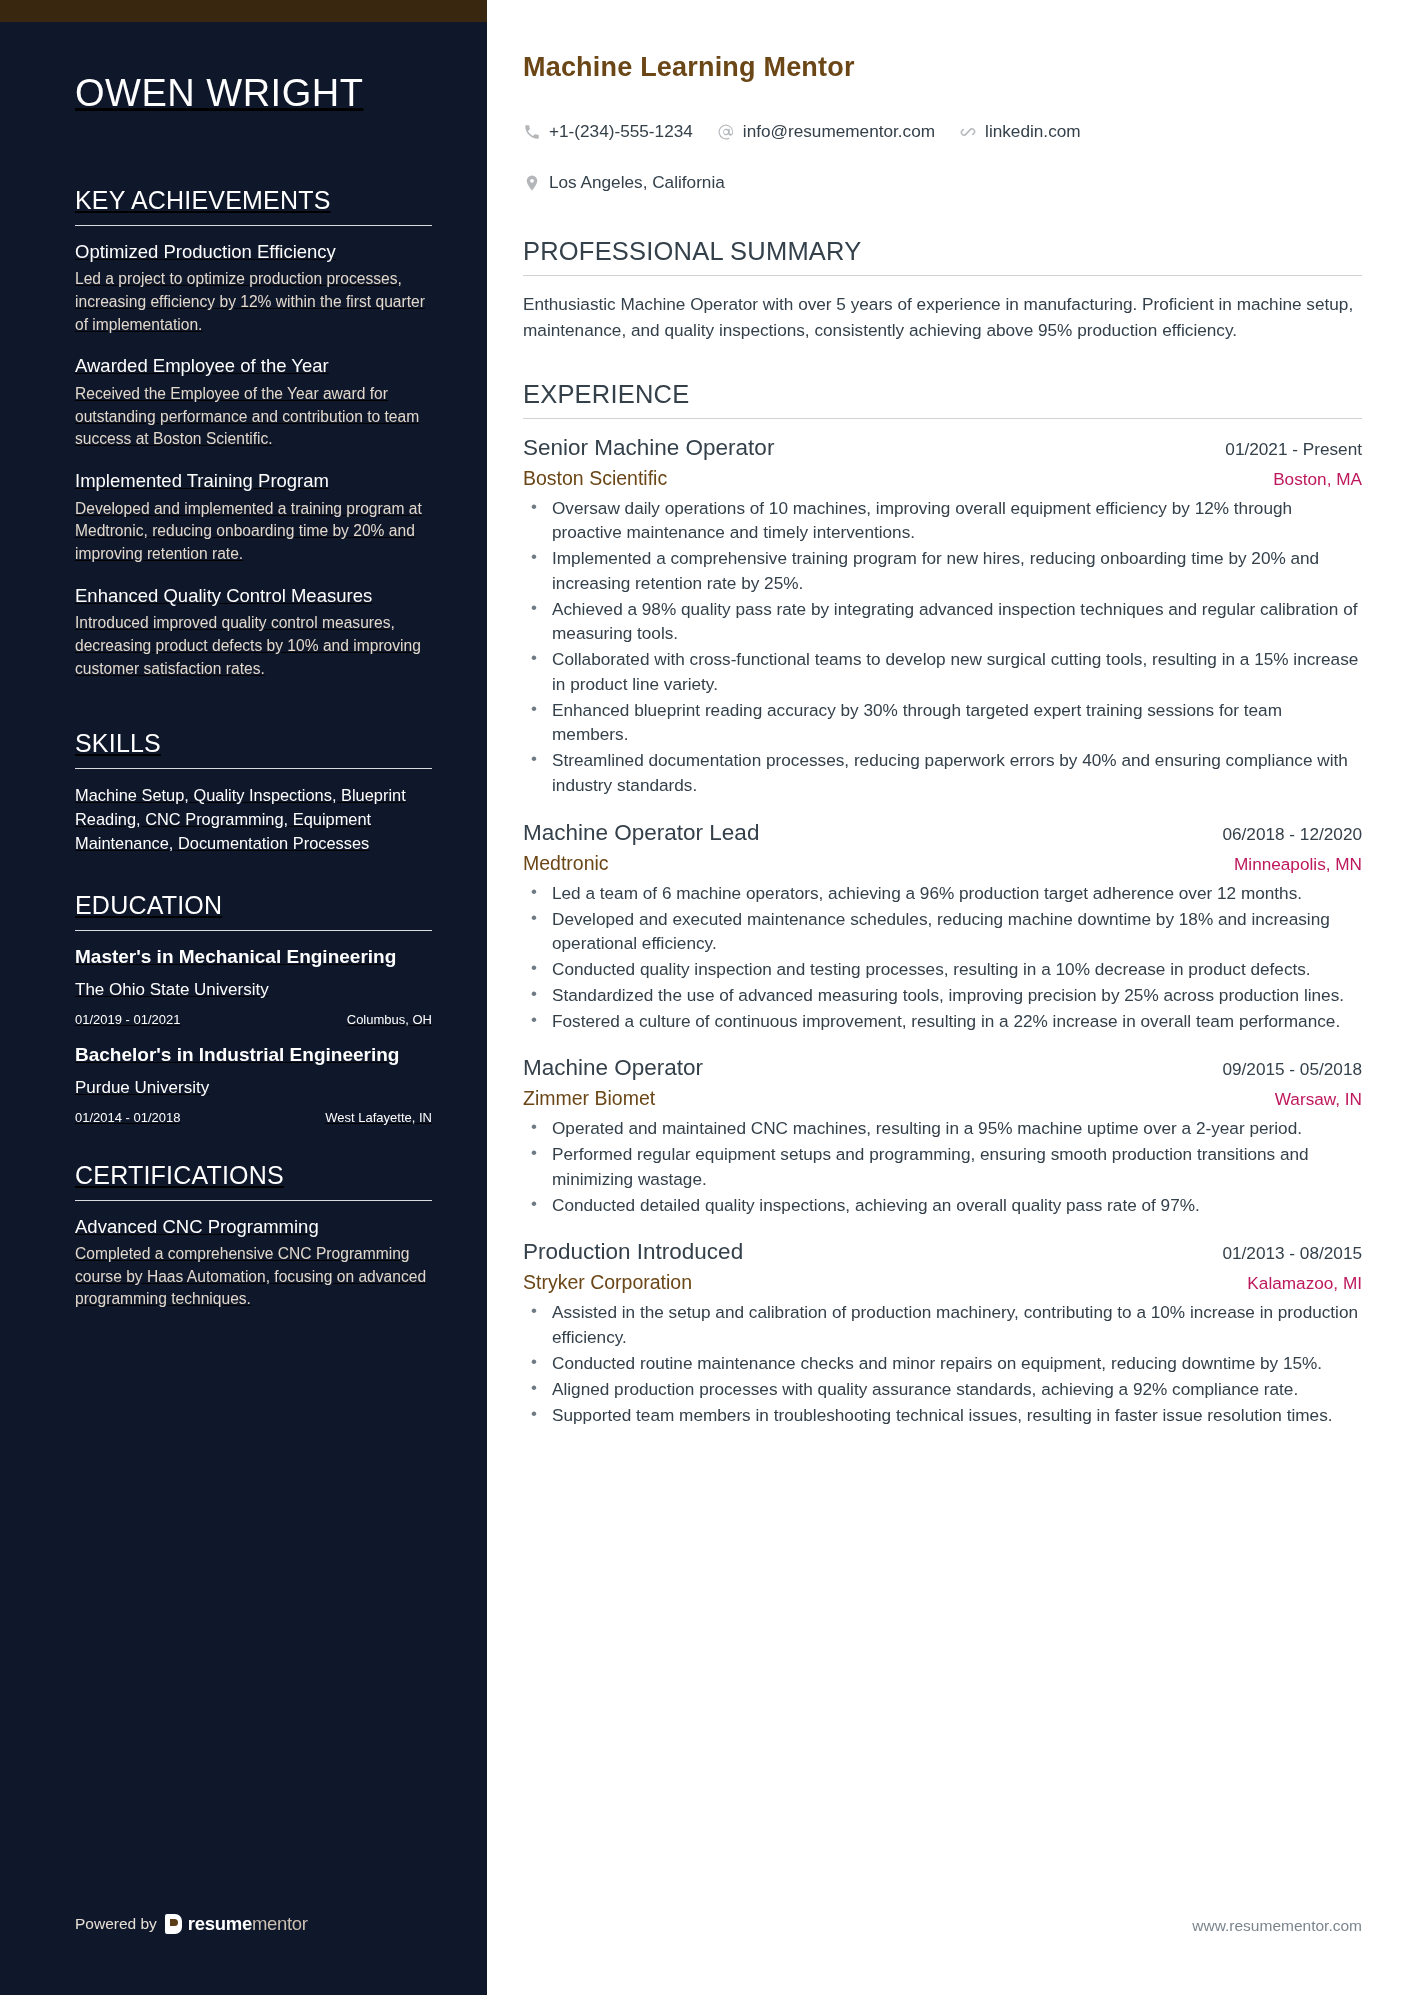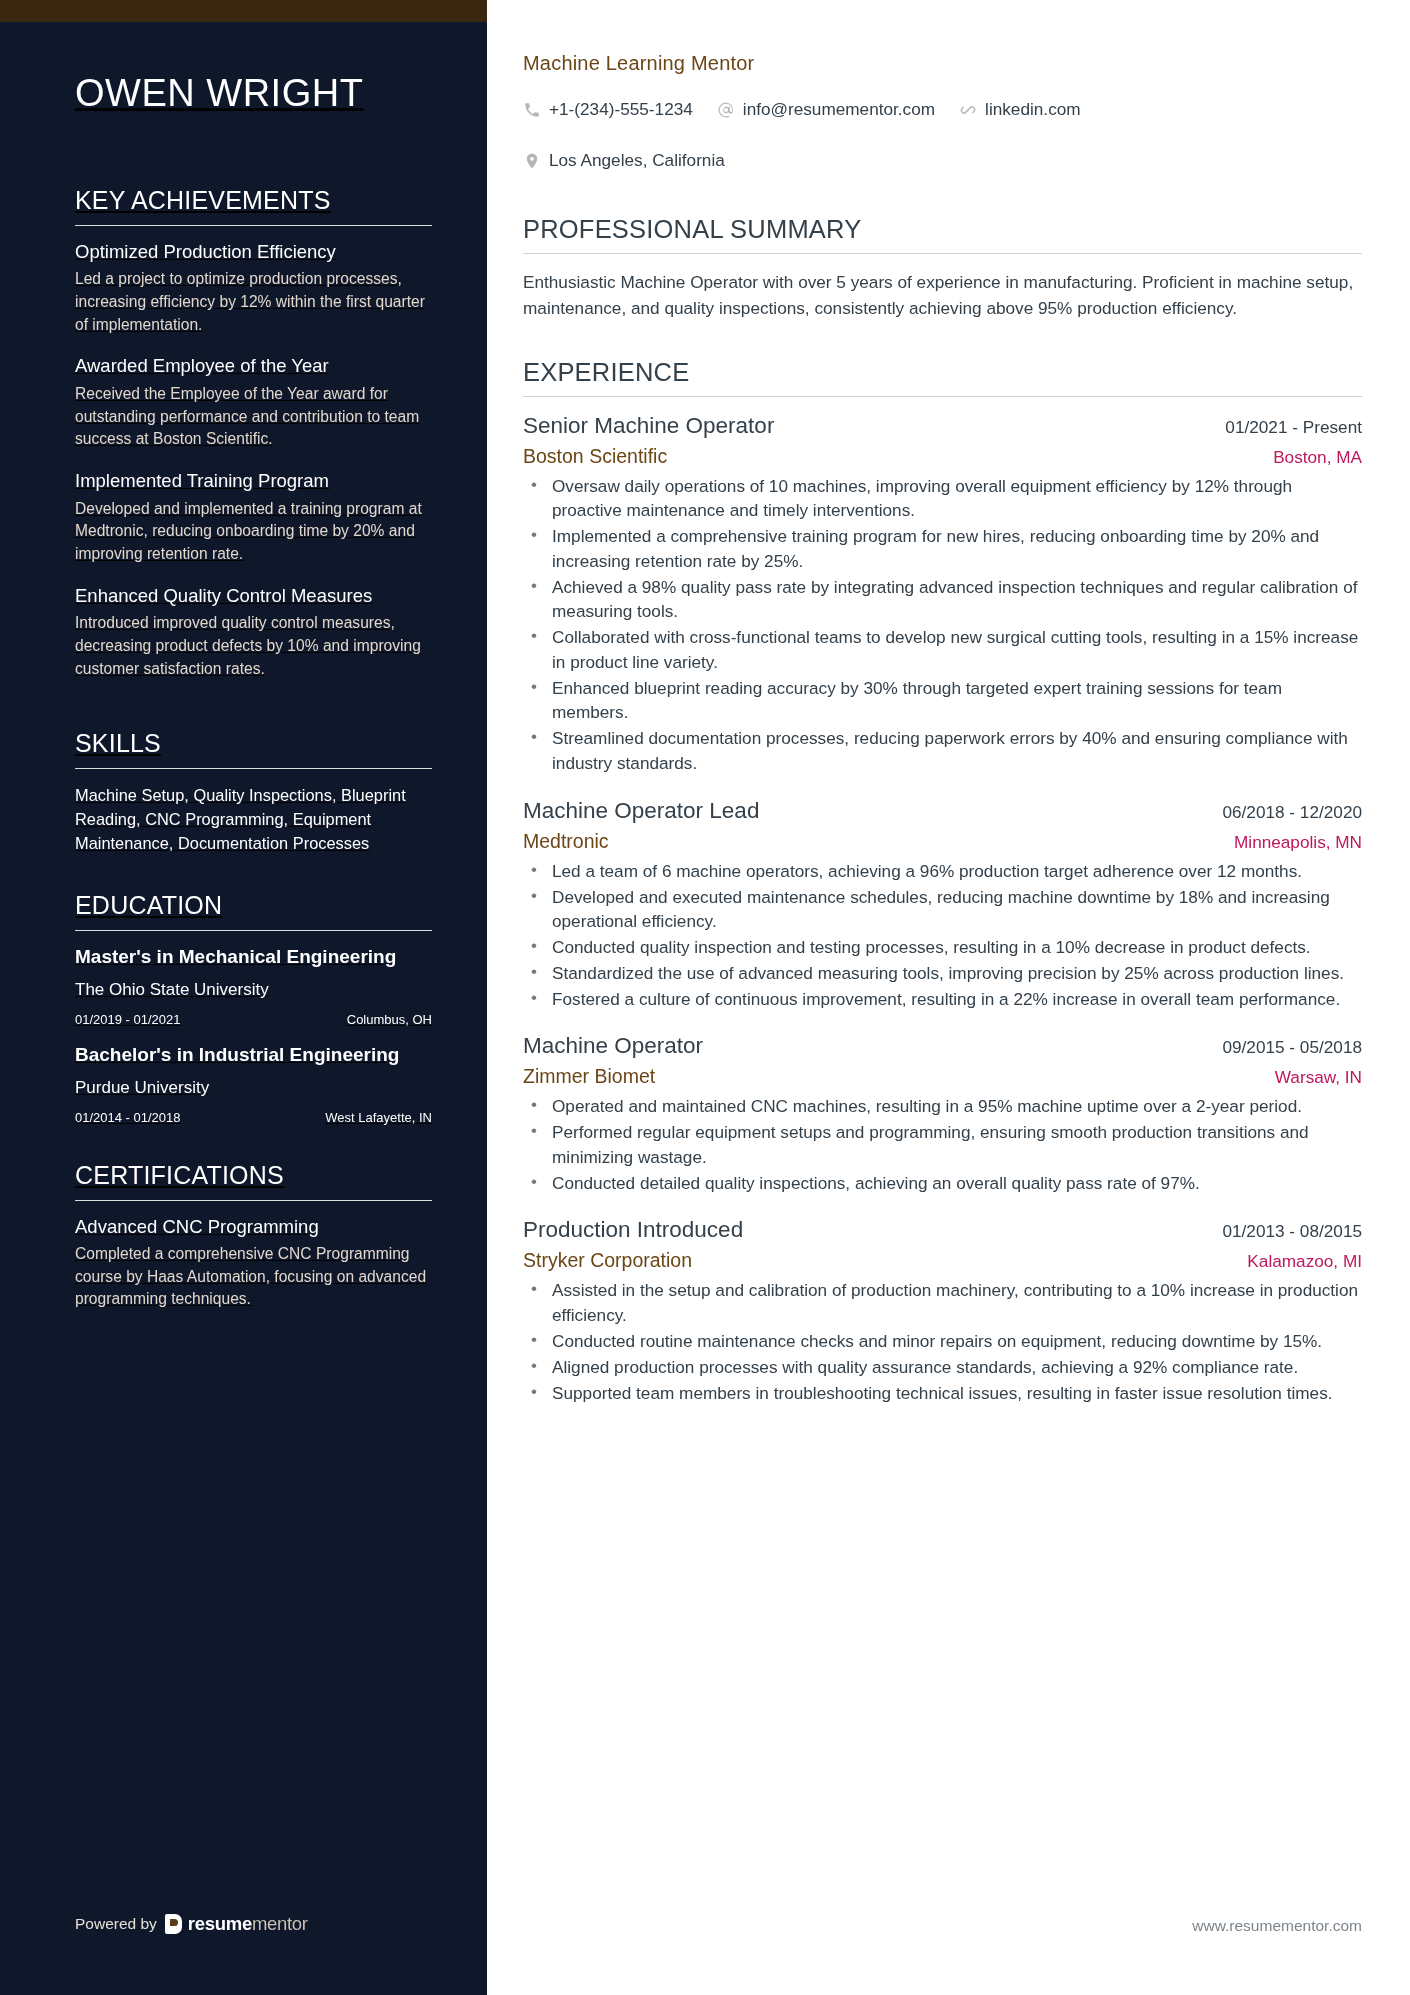--- a/index.html
+++ b/index.html
@@ -148,22 +148,23 @@
   .logo-text .l { color:#cbbfb2; font-weight:400; }
 
   
   .main {
     flex: 1 1 auto;
     padding: 52px 48px 0 36px;
     position: relative;
   }
   .job-title {
     color: #6b4616;
-    font-size: 20px;
-    font-weight: 400;
+    font-size: 27px;
+    font-weight: 700;
+    margin-bottom: 14px;
     letter-spacing: 0.2px;
   }
   .contact-rows { margin-bottom: 44px; }
   .contact-row {
     display: flex;
     align-items: center;
     flex-wrap: wrap;
     margin-bottom: 6px;
   }
   .contact-item {

